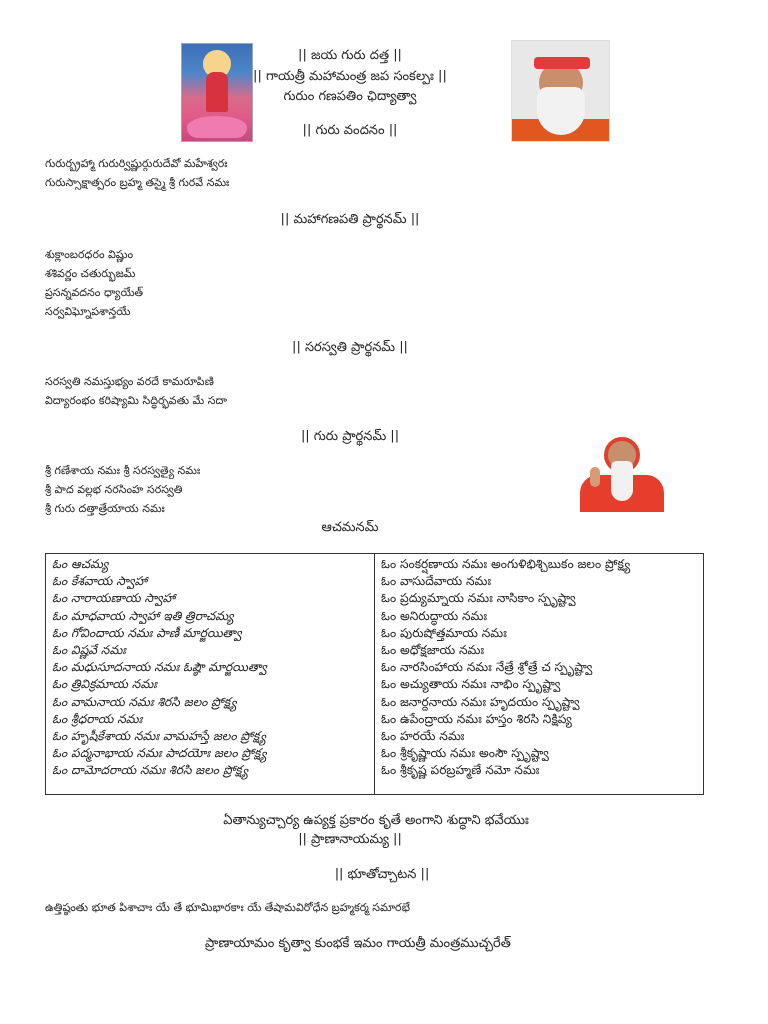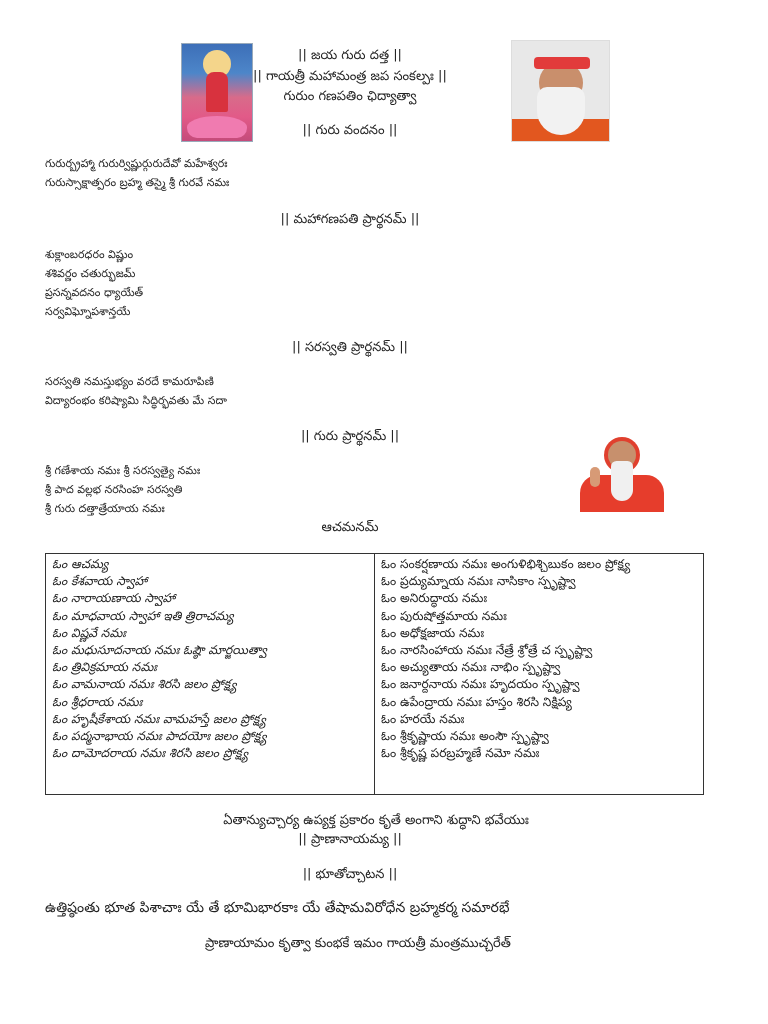--- a/index.html
+++ b/index.html
@@ -90,42 +90,44 @@
   <div>శ్రీ గురు దత్తాత్రేయాయ నమః</div>
 </div>
 
 <div class="heading" style="top:517px;">ఆచమనమ్</div>
 <div class="achamana-table">
   <div class="col left">
     <div>ఓం ఆచమ్య</div>
     <div>ఓం కేశవాయ స్వాహా</div>
     <div>ఓం నారాయణాయ స్వాహా</div>
     <div>ఓం మాధవాయ స్వాహా  ఇతి త్రిరాచమ్య</div>
+    <div>ఓం గోవిందాయ నమః  పాణీ మార్జయిత్వా</div>
     <div>ఓం విష్ణవే నమః</div>
     <div>ఓం మధుసూదనాయ నమః  ఓష్ఠౌ మార్జయిత్వా</div>
     <div>ఓం త్రివిక్రమాయ నమః</div>
     <div>ఓం వామనాయ నమః  శిరసి జలం ప్రోక్ష్య</div>
     <div>ఓం శ్రీధరాయ నమః</div>
     <div>ఓం హృషీకేశాయ నమః  వామహస్తే జలం ప్రోక్ష్య</div>
     <div>ఓం పద్మనాభాయ నమః  పాదయోః జలం ప్రోక్ష్య</div>
     <div>ఓం దామోదరాయ నమః  శిరసి జలం ప్రోక్ష్య</div>
   </div>
   <div class="col right">
     <div>ఓం సంకర్షణాయ నమః  అంగుళిభిశ్చిబుకం జలం ప్రోక్ష్య</div>
+    <div>ఓం వాసుదేవాయ నమః</div>
     <div>ఓం ప్రద్యుమ్నాయ నమః  నాసికాం స్పృష్ట్వా</div>
     <div>ఓం అనిరుద్ధాయ నమః</div>
     <div>ఓం పురుషోత్తమాయ నమః</div>
     <div>ఓం అధోక్షజాయ నమః</div>
     <div>ఓం నారసింహాయ నమః  నేత్రే శ్రోత్రే చ స్పృష్ట్వా</div>
     <div>ఓం అచ్యుతాయ నమః  నాభిం స్పృష్ట్వా</div>
     <div>ఓం జనార్దనాయ నమః  హృదయం స్పృష్ట్వా</div>
     <div>ఓం ఉపేంద్రాయ నమః  హస్తం శిరసి నిక్షిప్య</div>
     <div>ఓం హరయే నమః</div>
     <div>ఓం శ్రీకృష్ణాయ నమః  అంసౌ స్పృష్ట్వా</div>
     <div>ఓం శ్రీకృష్ణ పరబ్రహ్మణే నమో నమః</div>
   </div>
 </div>
 
 <div class="heading" style="top:810px;padding-left:26px;">ఏతాన్యుచ్చార్య ఉప్యక్త ప్రకారం కృతే అంగాని శుద్ధాని భవేయుః</div>
 <div class="heading" style="top:829px;">|| ప్రాణానాయమ్య ||</div>
-<div class="heading" style="top:864px;">|| భూతోచ్చాటన ||</div>
-<div class="abs line" style="left:45px; top:898px; font-size:14px;">ఉత్తిష్ఠంతు   భూత పిశాచాః   యే తే భూమిభారకాః   యే తేషామవిరోధేన   బ్రహ్మకర్మ సమారభే</div>
+<div class="heading" style="top:864px;padding-left:32px;">|| భూతోచ్చాటన ||</div>
+<div class="abs line" style="left:45px; top:898px; font-size:11px;">ఉత్తిష్ఠంతు   భూత పిశాచాః   యే తే భూమిభారకాః   యే తేషామవిరోధేన   బ్రహ్మకర్మ సమారభే</div>
 <div class="heading" style="top:933px; left:8px;">ప్రాణాయామం కృత్వా కుంభకే ఇమం గాయత్రీ మంత్రముచ్చరేత్</div>
 
 </body></html>

